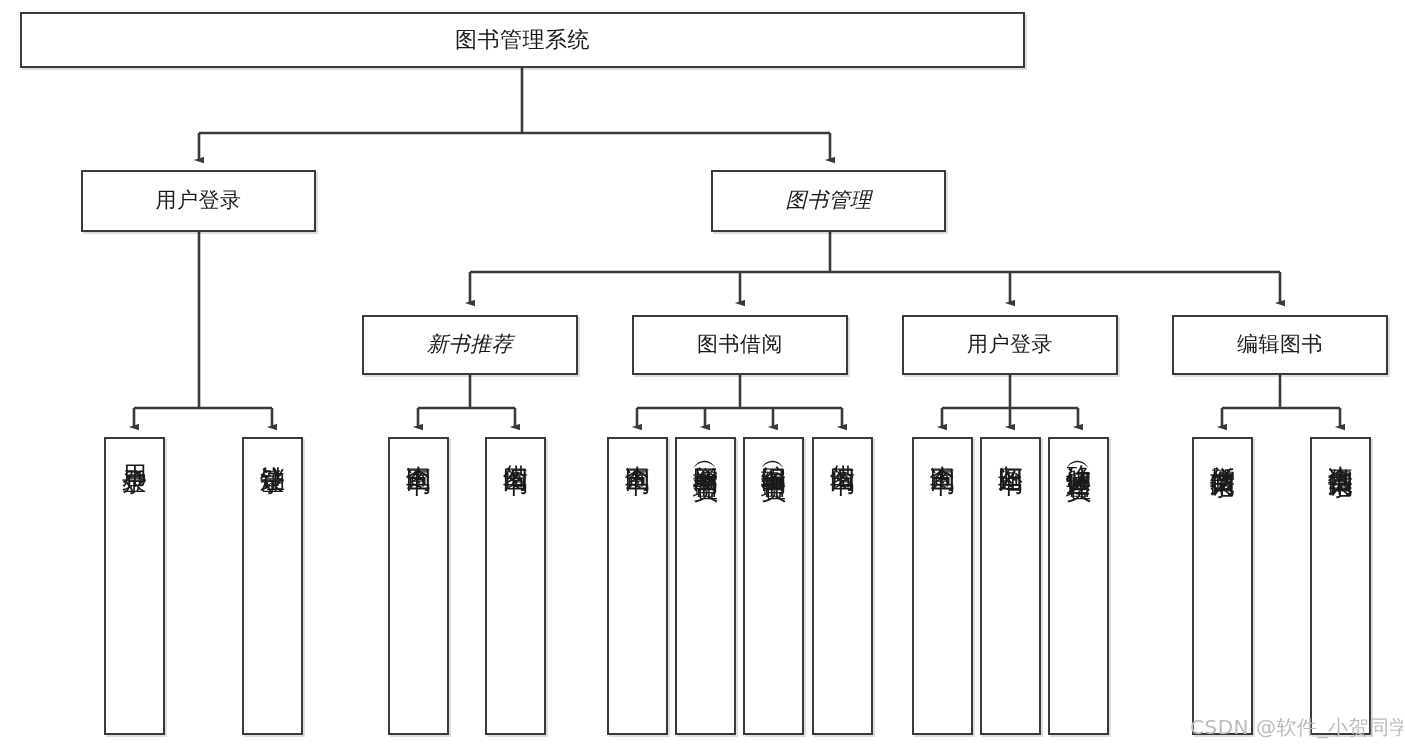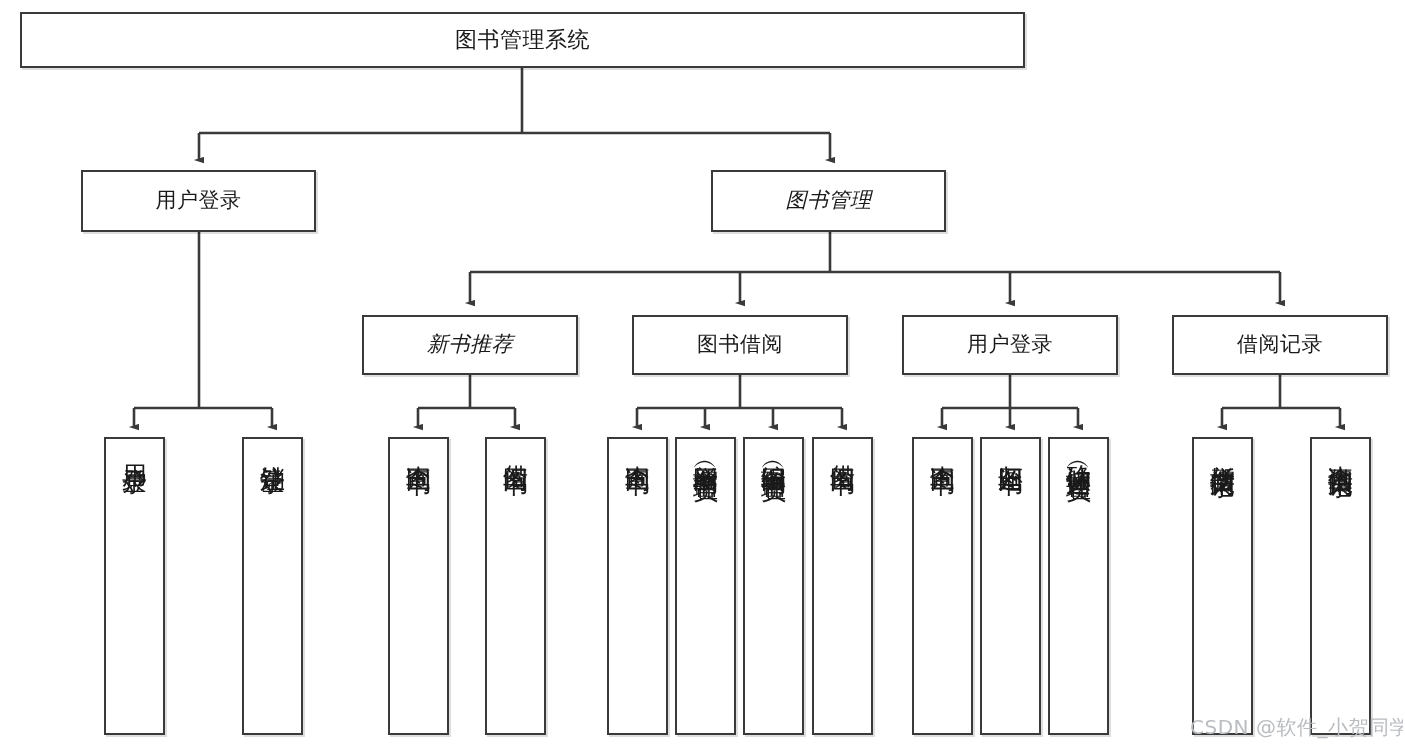--- a/index.html
+++ b/index.html
@@ -145,21 +145,21 @@
   <div class="node horiz" style="left:362px; top:315px; width:216px; height:60px;font-style:italic;">
     <span class="label">新书推荐</span>
   </div>
   <div class="node horiz" style="left:632px; top:315px; width:216px; height:60px;">
     <span class="label">图书借阅</span>
   </div>
   <div class="node horiz" style="left:902px; top:315px; width:216px; height:60px;">
     <span class="label">用户登录</span>
   </div>
   <div class="node horiz" style="left:1172px; top:315px; width:216px; height:60px;">
-    <span class="label">借阅记录</span>
+    <span class="label">编辑图书</span>
   </div>
 
   <div class="node vert" style="left:104px; top:437px; width:61px; height:298px;">
     <span class="label">用户登录</span>
   </div>
   <div class="node vert" style="left:242px; top:437px; width:61px; height:298px;">
     <span class="label">注销登录</span>
   </div>
 
   <div class="node vert" style="left:388px; top:437px; width:61px; height:298px;">

